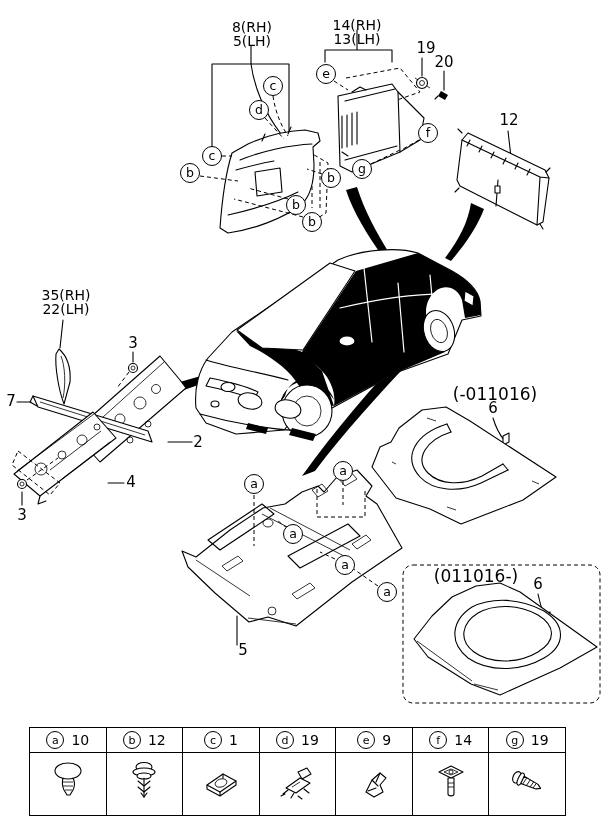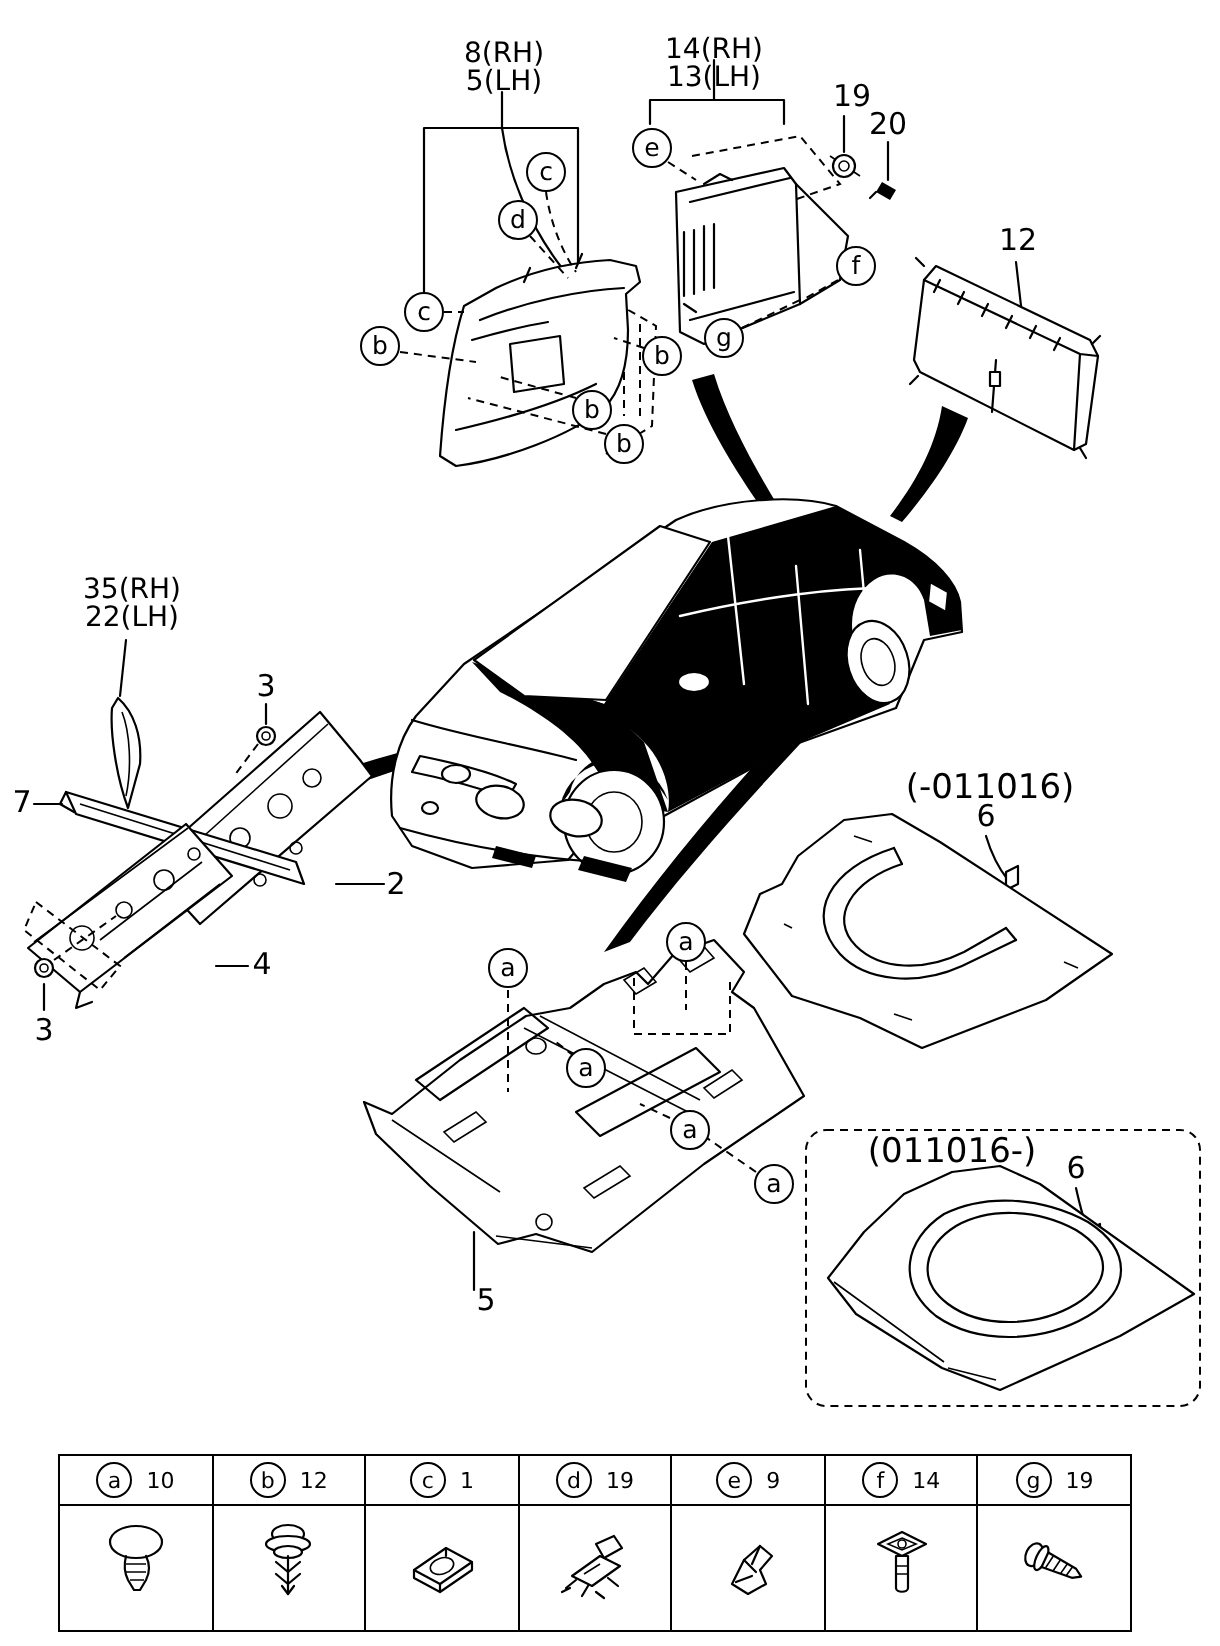--- a/index.html
+++ b/index.html
@@ -15,21 +15,21 @@
            font-size:12.5px;line-height:1;box-sizing:border-box;}
   
   #legend{position:absolute;left:29px;top:727px;width:537px;height:89px;
           border:1.6px solid #000;display:flex;box-sizing:border-box;}
   .cell{flex:1 1 0;display:flex;flex-direction:column;border-right:1.4px solid #000;box-sizing:border-box;}
   .cell:last-child{border-right:none;}
   .cell .hd{height:25px;border-bottom:1.4px solid #000;display:flex;align-items:center;
             justify-content:center;gap:7px;box-sizing:border-box;}
   .cell .hd .cir{width:16px;height:16px;border:1.2px solid #000;border-radius:50%;
                  display:flex;align-items:center;justify-content:center;font-size:11px;line-height:1;}
-  .cell .hd .qty{font-size:11px;text-align:center;}
+  .cell .hd .qty{font-size:14px;text-align:center;}
   .cell .bd{flex:1;display:flex;align-items:center;justify-content:center;}
   svg .ln{fill:none;stroke:#000;stroke-width:1.1;stroke-linejoin:round;stroke-linecap:round;}
   svg .lnthin{fill:none;stroke:#000;stroke-width:0.8;}
   svg .dash{fill:none;stroke:#000;stroke-width:1;stroke-dasharray:4 3;}
   svg .wfill{fill:#fff;stroke:#000;stroke-width:1.1;stroke-linejoin:round;}
   svg .bfill{fill:#000;stroke:none;}
   svg .wline{fill:none;stroke:#fff;stroke-width:1.2;stroke-linecap:round;}
 </style>
 </head>
 <body>

